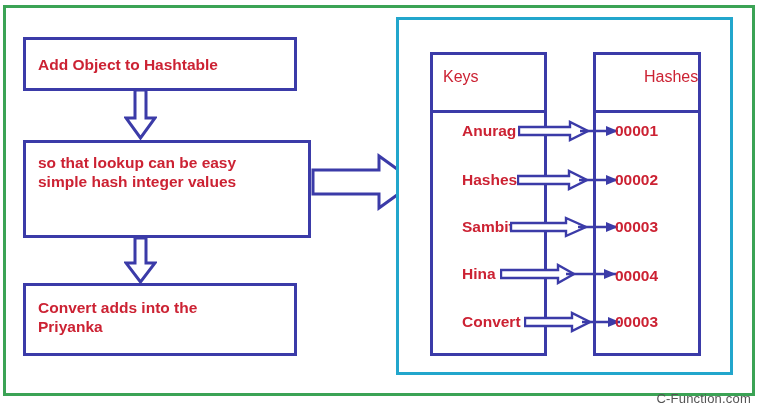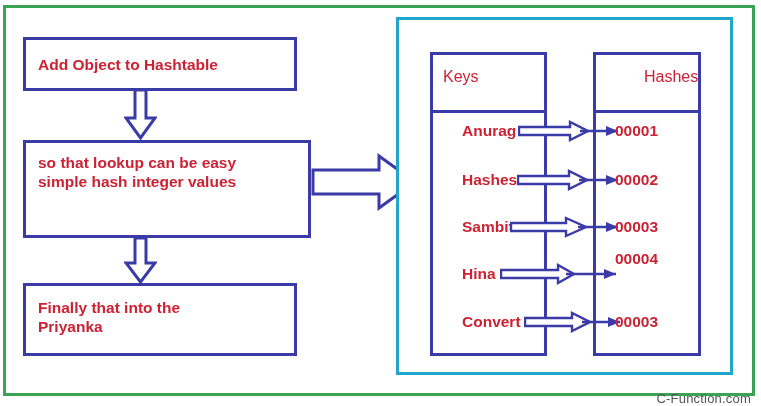--- a/index.html
+++ b/index.html
@@ -142,21 +142,21 @@
   </div>
 
   <div class="down-arrow" id="arrow-2">
     <svg width="33" height="46" viewBox="0 0 33 46">
       <polygon points="11,0 22,0 22,25 31,25 16.5,44 2,25 11,25" fill="#ffffff" stroke="#3b3ba8" stroke-width="3" stroke-linejoin="miter"></polygon>
     </svg>
   </div>
 
   <div class="flow-box" id="box-finally">
     <div>
-      <span class="txt">Finally that into the</span>
+      <span class="txt">Convert adds into the</span>
       <span class="txt">Priyanka</span>
     </div>
   </div>
 
   <div id="big-arrow">
     <svg width="106" height="60" viewBox="0 0 106 60">
       <polygon points="2,18 68,18 68,4 104,30 68,56 68,42 2,42" fill="#ffffff" stroke="#3b3ba8" stroke-width="3" stroke-linejoin="miter"></polygon>
     </svg>
   </div>
 
@@ -202,21 +202,21 @@
   <div class="hash-label" style="top:218px">00003</div>
 
   <div class="key-label" style="top:265px">Hina</div>
   <div class="row-arrow" style="left:500px; top:263px; width:118px;">
     <svg width="118" height="22" viewBox="0 0 118 22">
       <polygon points="1,7 58,7 58,2 74,11 58,20 58,15 1,15" fill="#ffffff" stroke="#3b3ba8" stroke-width="2.4"></polygon>
       <path d="M66,11 L116,11" stroke="#3b3ba8" stroke-width="2.6"></path>
       <polygon points="116,11 104,6 104,16" fill="#3b3ba8"></polygon>
     </svg>
   </div>
-  <div class="hash-label" style="top:250px">00004</div>
+  <div class="hash-label" style="top:267px">00004</div>
 
   <div class="key-label" style="top:313px">Convert</div>
   <div class="row-arrow" style="left:524px; top:311px; width:98px;">
     <svg width="98" height="22" viewBox="0 0 98 22">
       <polygon points="1,7 48,7 48,2 66,11 48,20 48,15 1,15" fill="#ffffff" stroke="#3b3ba8" stroke-width="2.4"></polygon>
       <path d="M58,11 L96,11" stroke="#3b3ba8" stroke-width="2.6"></path>
       <polygon points="96,11 84,6 84,16" fill="#3b3ba8"></polygon>
     </svg>
   </div>
   <div class="hash-label" style="top:313px">00003</div>

